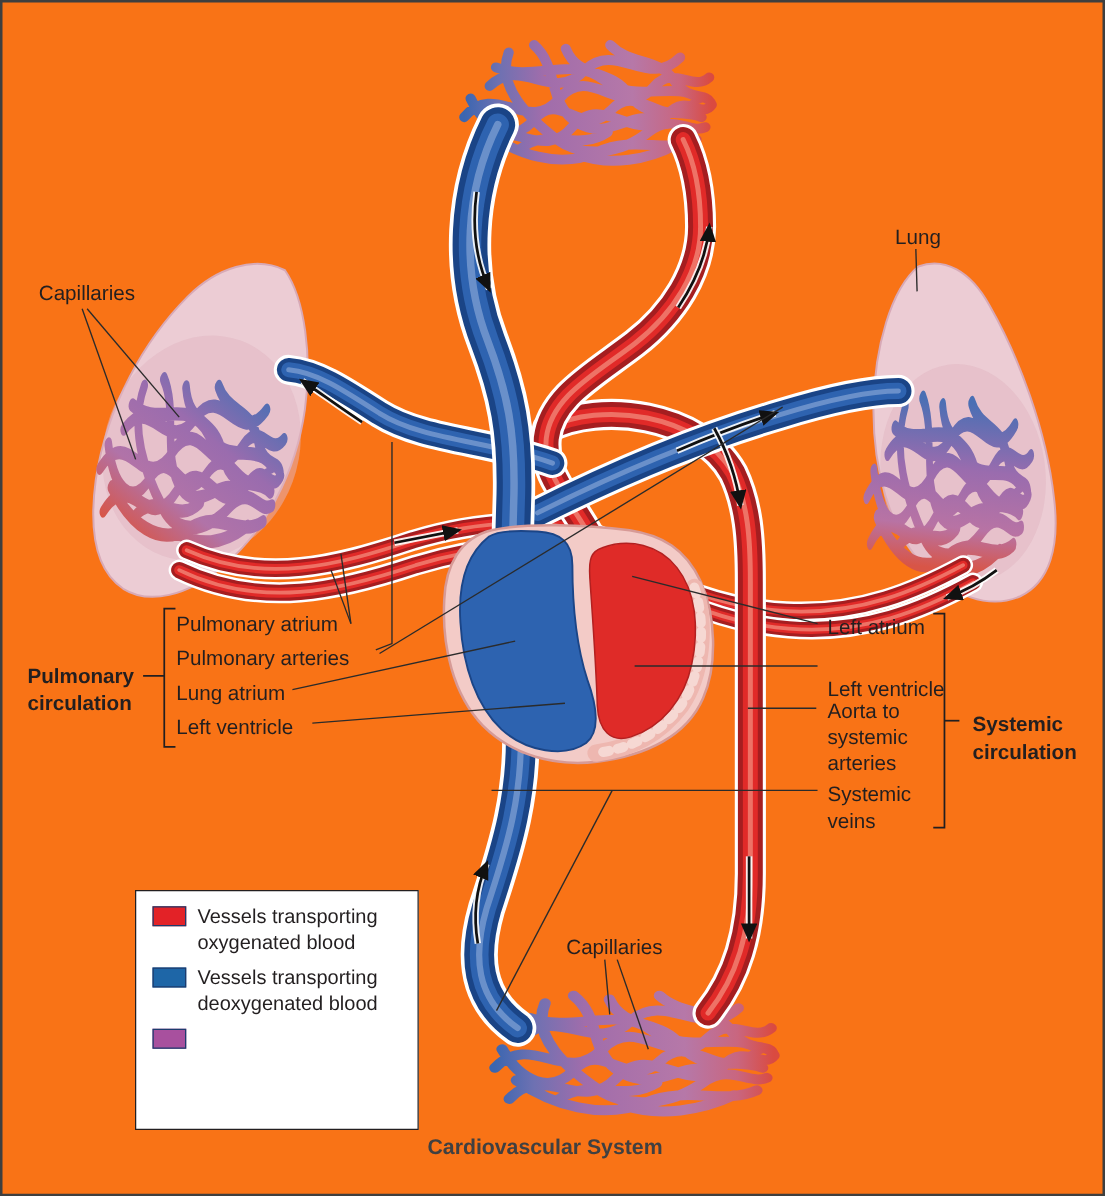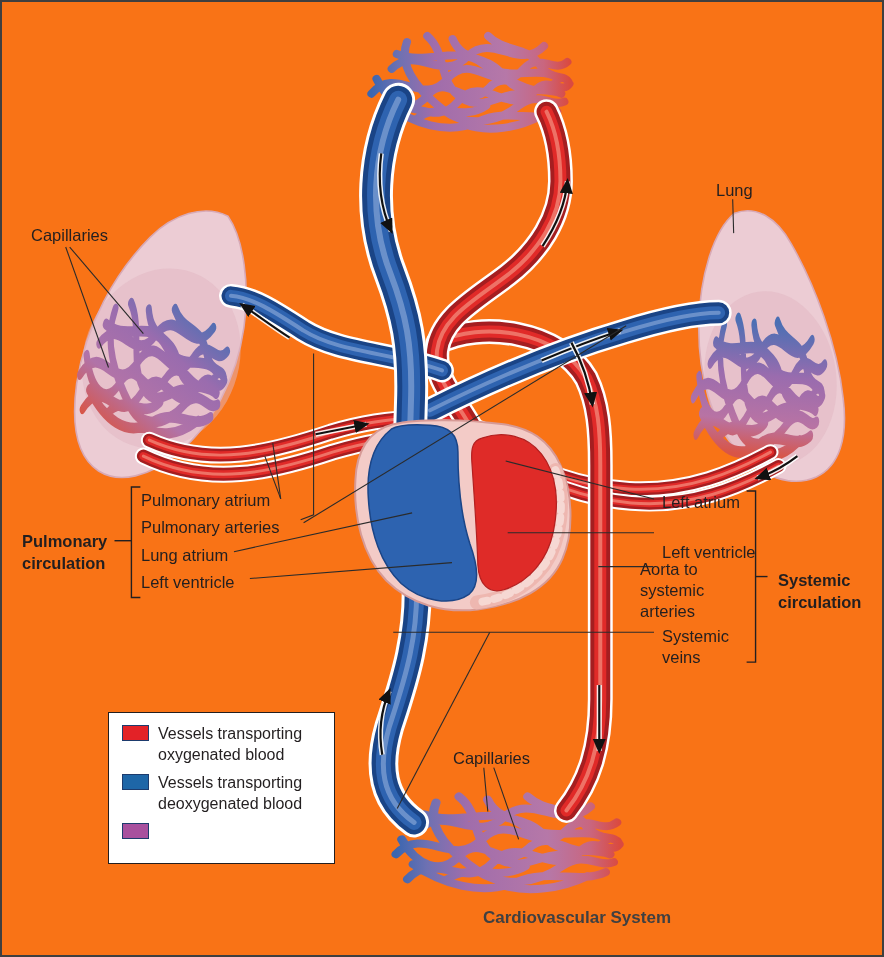--- a/index.html
+++ b/index.html
@@ -5,25 +5,25 @@
   html,body{margin:0;padding:0;background:#fff;}
   .stage{
     position:relative;width:884px;height:957px;box-sizing:border-box;
     border:2px solid #3f3f3f;background:#f97316;overflow:hidden;
     font-family:"Liberation Sans","DejaVu Sans",sans-serif;color:#231f20;
   }
   .art{position:absolute;left:0;top:0;width:100%;height:100%;}
   .lbl{position:absolute;font-size:16.5px;line-height:20px;white-space:pre-line;}
   .lbl.b{font-weight:700;line-height:22px;}
   .title{
-    position:absolute;left:359px;top:906px;width:310px;text-align:right;
+    position:absolute;left:340px;top:906px;width:310px;text-align:left;
     font-size:17px;font-weight:700;color:#404041;
   }
   .legend{
-    position:absolute;left:106px;top:710px;width:227px;height:152px;
+    position:absolute;left:106px;top:710px;width:227px;height:192px;
     box-sizing:border-box;border:1.7px solid #231f20;background:#fff;
     padding:10px 0 0 13px;
   }
   .lrow{display:flex;gap:9px;margin-bottom:7px;}
   .sw{flex:0 0 auto;width:27px;height:16px;margin-top:2px;border:1.6px solid #1d3b6d;box-sizing:border-box;}
   .ltext{font-size:16px;line-height:21px;white-space:pre-line;}
   
   .vh{stroke:#fff}
   .bd{stroke:#1a4486}.bm{stroke:#2e63b0}.bl{stroke:#9db7e0;opacity:.55}
   .rd{stroke:#a51e20}.rm{stroke:#e12a28}.rl{stroke:#f6a390;opacity:.6}
@@ -218,21 +218,21 @@
 <div class="lbl" style="left:714px;top:178px">Lung</div>
 <div class="lbl" style="left:29px;top:223px">Capillaries</div>
 <div class="lbl" style="left:139px;top:488px">Pulmonary atrium</div>
 <div class="lbl" style="left:139px;top:515px">Pulmonary arteries</div>
 <div class="lbl" style="left:139px;top:543px">Lung atrium</div>
 <div class="lbl" style="left:139px;top:570px">Left ventricle</div>
 <div class="lbl b" style="left:20px;top:528px">Pulmonary
 circulation</div>
 <div class="lbl" style="left:660px;top:490px">Left atrium</div>
 <div class="lbl" style="left:660px;top:540px">Left ventricle</div>
-<div class="lbl" style="left:638px;top:557px;line-height:21px">Aorta to
+<div class="lbl" style="left:660px;top:557px;line-height:21px">Aorta to
 systemic
 arteries</div>
 <div class="lbl" style="left:660px;top:624px;line-height:21px">Systemic
 veins</div>
 <div class="lbl b" style="left:776px;top:567px">Systemic
 circulation</div>
 <div class="lbl" style="left:451px;top:746px">Capillaries</div>
 
 <div class="legend">
   <div class="lrow">

